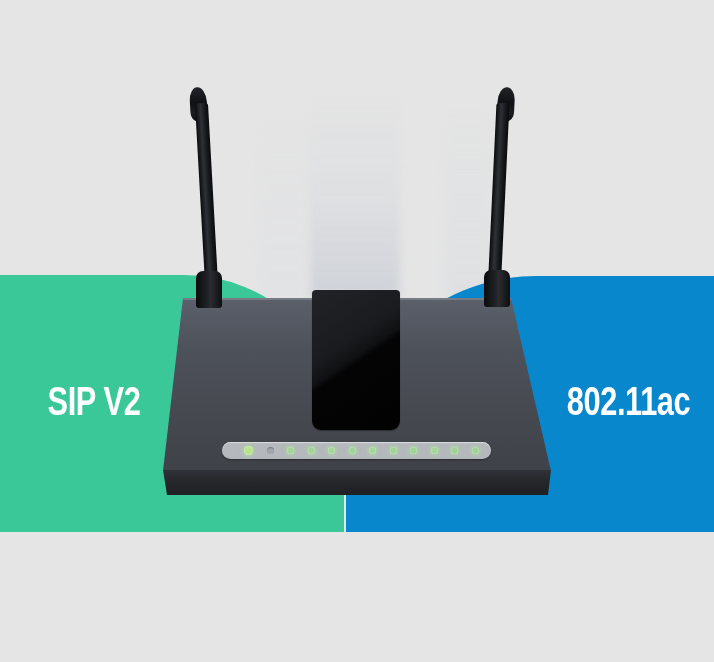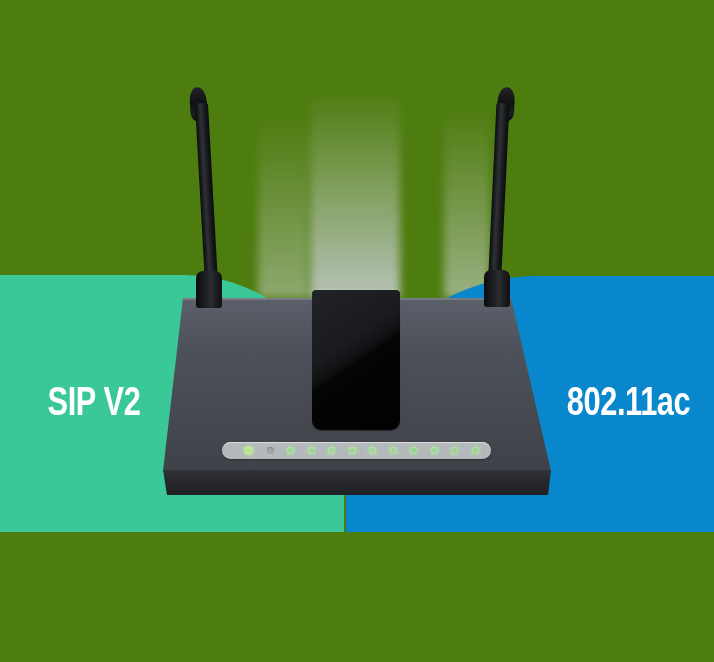--- a/index.html
+++ b/index.html
@@ -1,17 +1,17 @@
 <!DOCTYPE html>
 <html><head>
 <meta charset="utf-8">
 <style>
   html,body{margin:0;padding:0;background:#ffffff;}
   .stage{
-    position:relative;width:714px;height:662px;background:#4d7c0f;overflow:hidden;
+    position:relative;width:714px;height:662px;background:#e5e5e5;overflow:hidden;
     font-family:"Liberation Sans", sans-serif;
   }
   
   .streak{position:absolute;filter:blur(4px);}
   .streak-1{left:310px;top:90px;width:90px;height:208px;
     background:linear-gradient(180deg,rgba(214,217,223,0) 0%,rgba(214,217,223,.40) 50%,rgba(203,207,214,.85) 100%);}
   .streak-2{left:444px;top:105px;width:46px;height:193px;
     background:linear-gradient(180deg,rgba(218,221,226,0) 0%,rgba(218,221,226,.55) 100%);}
   .streak-3{left:258px;top:115px;width:50px;height:183px;
     background:linear-gradient(180deg,rgba(222,224,229,0) 0%,rgba(222,224,229,.45) 100%);}

